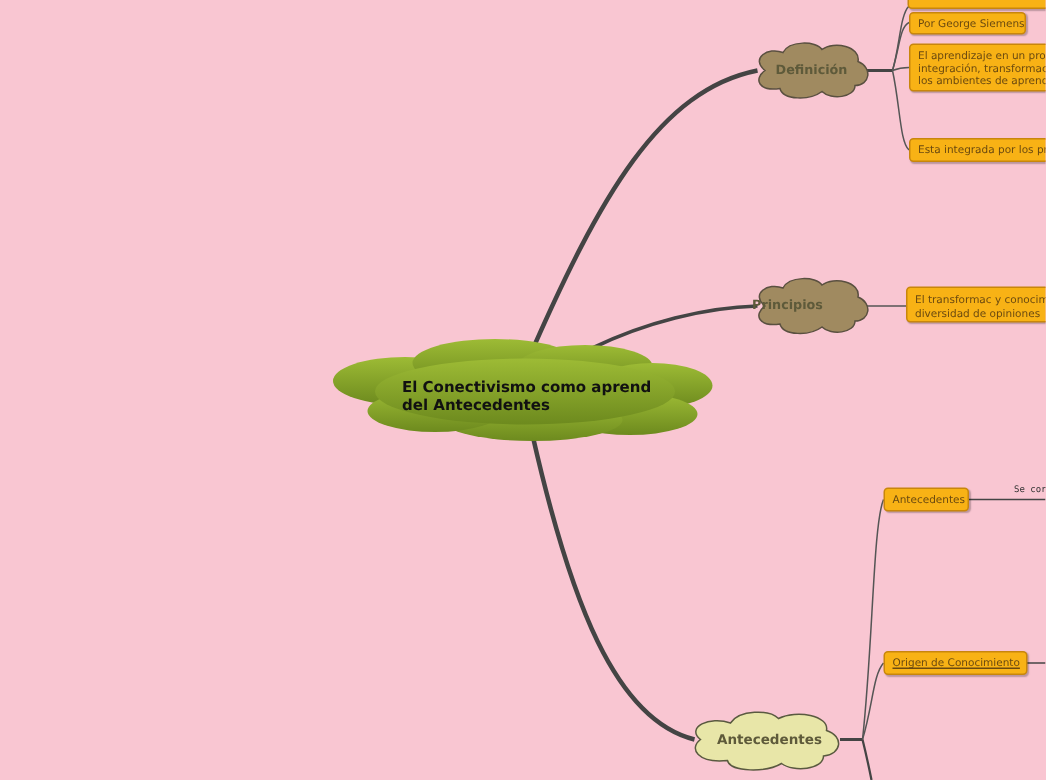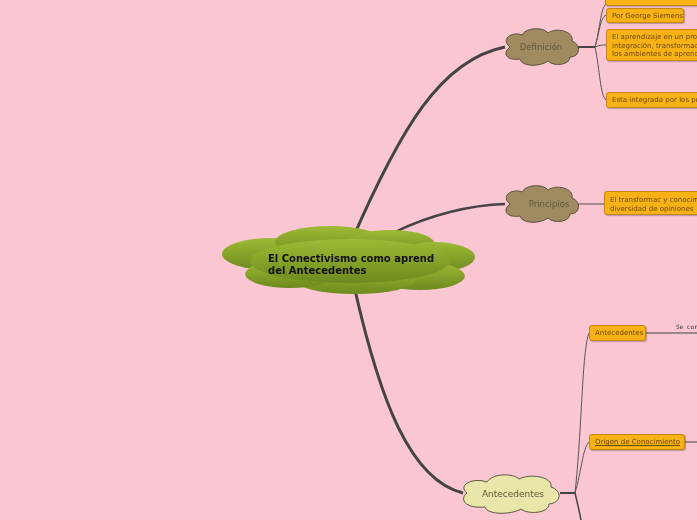--- a/index.html
+++ b/index.html
@@ -5,21 +5,21 @@
   html, body { margin:0; padding:0; }
   body {
     width:697px; height:520px; overflow:hidden; position:relative;
     background:#f9c6d2;
     font-family:"DejaVu Sans", sans-serif;
   }
   svg.links { position:absolute; left:0; top:0; }
   .cloud { position:absolute; }
   .cloud-label {
     position:absolute; display:flex; align-items:center; justify-content:center;
-    font-weight:normal; text-align:center;
+    font-weight:bold; text-align:center;
   }
   .central-label {
     position:absolute; left:268px; top:253px; width:190px;
     font-size:10px; line-height:12px; font-weight:bold; color:#111;
   }
   .leaf {
     position:absolute; background:#f8b215; border:1px solid #c8860c;
     border-radius:3px; color:#6b4a10; font-size:7px; line-height:8.5px;
     padding:3px 5px; box-sizing:border-box; box-shadow:1px 1px 1px rgba(0,0,0,0.25);
     white-space:nowrap; overflow:hidden;
@@ -83,21 +83,21 @@
     <path d="M10 20 C 0 12, 12 4, 22 8 C 26 0, 44 0, 48 6 C 56 0, 74 4, 72 14 C 82 18, 80 30, 70 30 C 70 38, 54 40, 48 34 C 40 40, 22 40, 20 32 C 6 34, 2 26, 10 20 Z"></path>
   </g>
 </svg>
 <div class="cloud-label" style="left:500px;top:27px;width:82px;height:40px;font-size:8.5px;color:#5e5a3a;">Definición</div>
 
 <svg class="cloud" style="left:500px;top:184px" width="82" height="40">
   <g fill="#a08a60" stroke="#5a5040" stroke-width="1">
     <path d="M10 20 C 0 12, 12 4, 22 8 C 26 0, 44 0, 48 6 C 56 0, 74 4, 72 14 C 82 18, 80 30, 70 30 C 70 38, 54 40, 48 34 C 40 40, 22 40, 20 32 C 6 34, 2 26, 10 20 Z"></path>
   </g>
 </svg>
-<div class="cloud-label" style="left:508px;top:184px;width:82px;height:40px;font-size:8.5px;color:#5e5a3a;">Principios</div>
+<div class="cloud-label" style="left:484px;top:184px;width:82px;height:40px;font-size:8.5px;color:#5e5a3a;">Principios</div>
 
 <svg class="cloud" style="left:457px;top:473px" width="108" height="42">
   <g fill="#e8e6a8" stroke="#5a5a40" stroke-width="1">
     <path d="M10 20 C 0 12, 16 4, 30 9 C 36 0, 56 0, 62 6 C 74 0, 96 4, 94 14 C 106 18, 104 30, 92 31 C 92 40, 72 42, 64 36 C 54 42, 30 42, 28 34 C 8 36, 2 26, 10 20 Z"></path>
   </g>
 </svg>
 <div class="cloud-label" style="left:457px;top:473px;width:112px;height:42px;font-size:9px;color:#5e5a3a;">Antecedentes</div>
 
 <div class="leaf" style="left:605px;top:-6px;width:100px;height:12px;"></div>
 <div class="leaf" style="left:606px;top:8px;width:78px;height:15px;">

